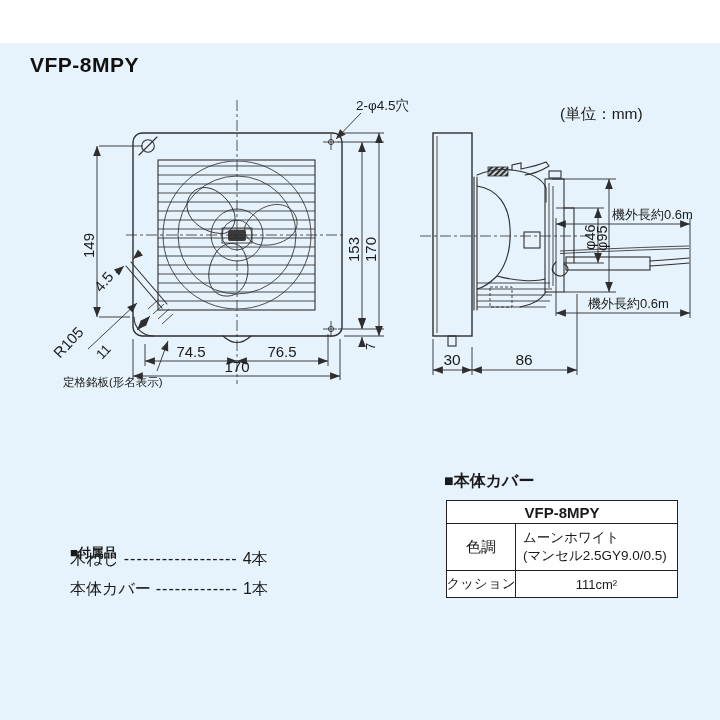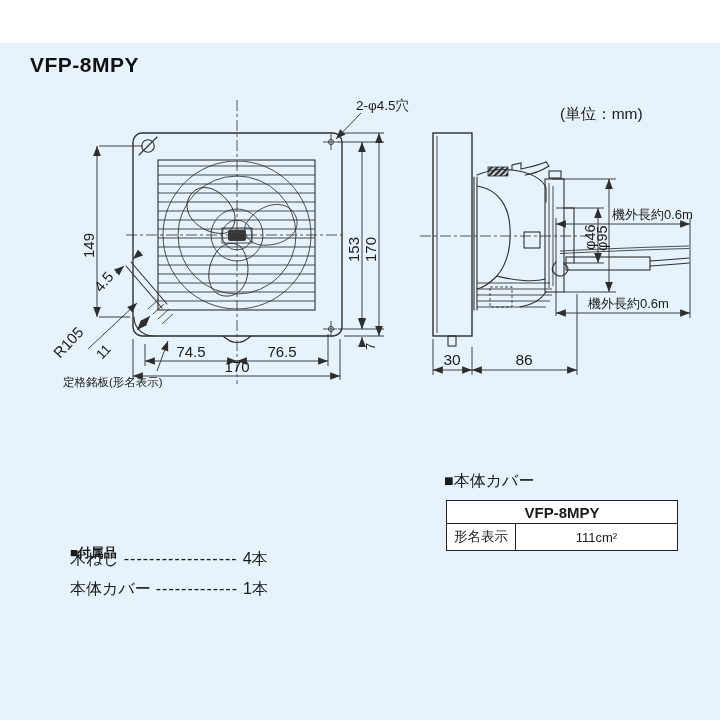--- a/index.html
+++ b/index.html
@@ -21,21 +21,21 @@
   .cl{stroke:#2e2e2e;stroke-width:0.8;fill:none;stroke-dasharray:11 3 3 3;}
   text.d{font-family:"Liberation Sans","DejaVu Sans",sans-serif;font-size:15px;fill:#1a1a1a;}
   text.small{font-size:13px;}
   
   .acc-h{left:70px;top:544px;font-size:13px;font-weight:bold;}
   .acc-line{font-size:16px;}
   .acc-1{left:70px;top:549px;}
   .acc-2{left:70px;top:579px;}
   .lead{margin:0 5px;letter-spacing:1px;}
   
-  .cover-h{left:444px;top:471px;font-size:16px;font-weight:normal;}
+  .cover-h{left:444px;top:471px;font-size:16px;font-weight:bold;}
   .cover-table{left:446px;top:500px;width:232px;background:#fff;border:1.4px solid #222;box-sizing:border-box;}
   .ct-row1{height:22px;border-bottom:1.2px solid #222;display:flex;align-items:center;justify-content:center;font-weight:bold;font-size:15px;}
   .ct-row2{display:flex;border-bottom:1.2px solid #222;}
   .ct-row3{display:flex;height:26px;}
   .ct-label{width:69px;flex:0 0 69px;border-right:1.2px solid #222;display:flex;align-items:center;justify-content:center;box-sizing:border-box;}
   .ct-label.c1{font-size:15px;}
   .ct-label.c2{font-size:13.5px;}
   .ct-val2{flex:1;padding:5px 2px 6px 7px;font-size:13.5px;line-height:1.3;}
   .ct-val3{flex:1;display:flex;align-items:center;justify-content:center;font-size:13px;}
 </style>
@@ -201,18 +201,25 @@
   <div class="abs acc-line acc-1">
     <span>木ねじ</span><span class="lead">------------------</span><span>4本</span>
   </div>
   <div class="abs acc-line acc-2">
     <span>本体カバー</span><span class="lead">-------------</span><span>1本</span>
   </div>
 
   <div class="abs cover-h">■本体カバー</div>
   <div class="abs cover-table">
     <div class="ct-row1">VFP-8MPY</div>
+    <div class="ct-row2">
+      <div class="ct-label c1">色調</div>
+      <div class="ct-val2">
+        <div>ムーンホワイト</div>
+        <div>(マンセル2.5GY9.0/0.5)</div>
+      </div>
+    </div>
     <div class="ct-row3">
-      <div class="ct-label c2">形名表示</div>
+      <div class="ct-label c2">クッション</div>
       <div class="ct-val3">111cm²</div>
     </div>
   </div>
 </div>
 
 </body></html>

